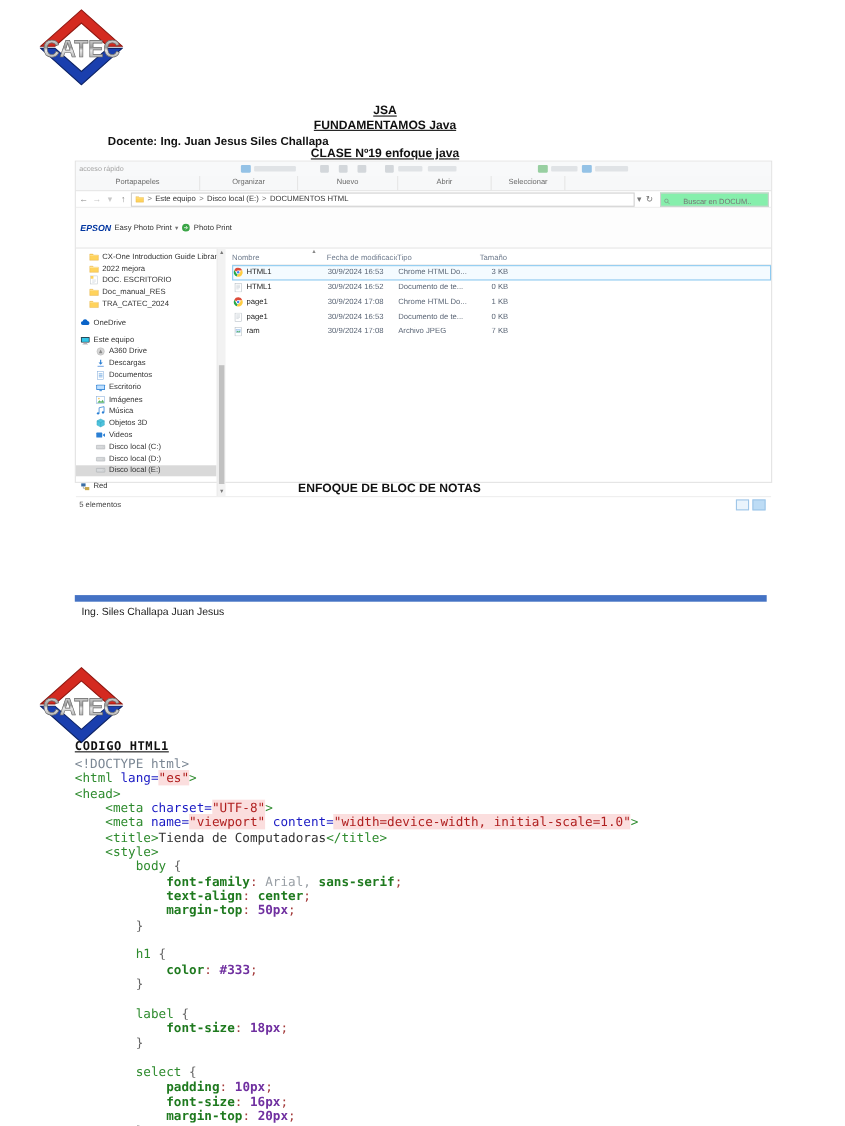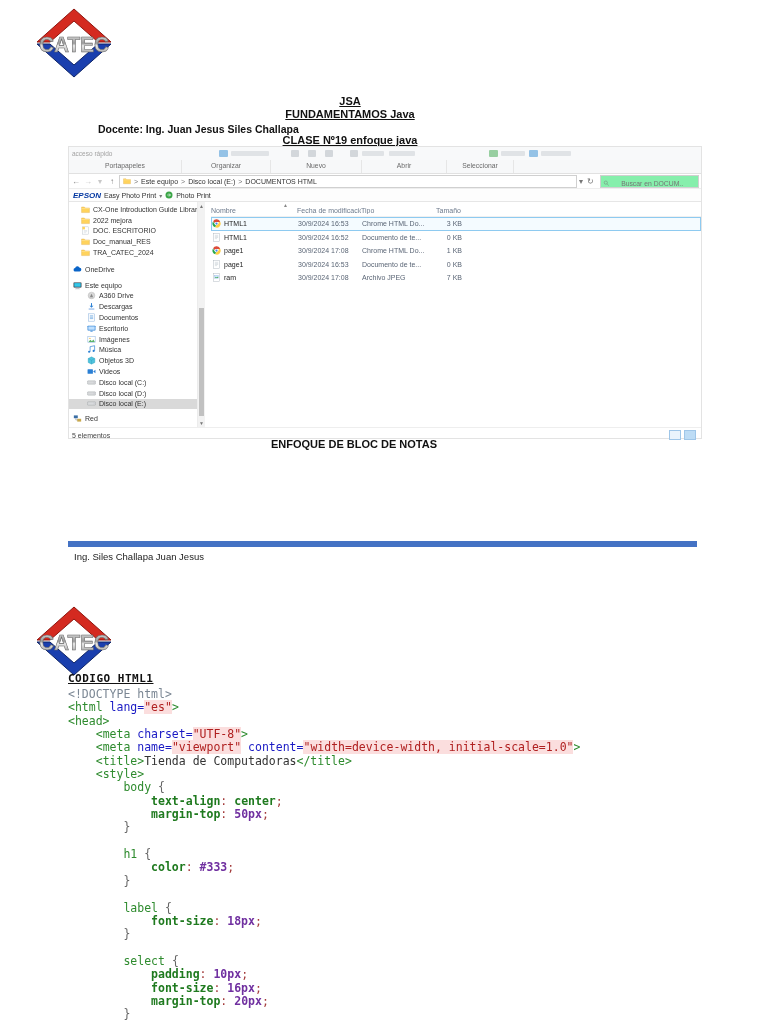--- a/index.html
+++ b/index.html
@@ -43,21 +43,21 @@
   .crumb-bar{flex:0 0 450px;display:flex;align-items:center;height:11px;
              border:1px solid #d0d0d0;background:#fff;padding:0 3px;gap:3px;}
   .crumb-bar .seg{color:#333;white-space:nowrap;}
   .crumb-bar .sep{color:#777;}
   .crumb-tools{display:flex;align-items:center;gap:4px;color:#777;font-size:8px;}
   .search-bar{flex:1;display:flex;align-items:flex-end;height:11px;border:1px solid #d0d0d0;
               background:#86efac;margin-left:4px;padding:0 2px;gap:12px;}
   .search-bar input{border:0;outline:0;width:100%;font-size:6.8px;color:#555;
                     font-family:"Liberation Sans",sans-serif;padding:0;background:transparent;}
   .epson-row{display:flex;align-items:center;height:12px;border-bottom:1px solid #e6e6e6;
-             padding:0 4px;gap:3px;background:#fdfdfd;}
+             padding:12px 4px;gap:3px;background:#fdfdfd;}
   .epson-brand{color:#0035a0;font-weight:bold;font-size:8px;font-style:italic;}
   .epson-item{font-size:7px;color:#333;}
   .caret{font-size:6px;color:#777;}
   .ex-main{position:relative;display:flex;height:225px;}
   .sidebar{width:128px;padding-top:2px;overflow:hidden;}
   .si{display:flex;align-items:center;height:10.8px;gap:3px;padding-left:4px;white-space:nowrap;}
   .si .lbl{font-size:7px;color:#333;}
   .si.sel{background:#d9d9d9;}
   .si.gap6{margin-top:6px;} .si.gap5{margin-top:5px;} .si.gap4{margin-top:4px;}
   .ind1{padding-left:12px;} .ind2{padding-left:18px;}
@@ -504,20 +504,21 @@
     <div class="code-title">CODIGO HTML1</div>
     <div id="code-lines">
         <div class="code-line"><span class="tk-doc">&lt;!DOCTYPE html&gt;</span></div>
         <div class="code-line"><span class="tk-tag">&lt;html </span><span class="tk-attr">lang=</span><span class="tk-str">"es"</span><span class="tk-tag">&gt;</span></div>
         <div class="code-line"><span class="tk-tag">&lt;head&gt;</span></div>
         <div class="code-line"><span class="tk-pln">    </span><span class="tk-tag">&lt;meta </span><span class="tk-attr">charset=</span><span class="tk-str">"UTF-8"</span><span class="tk-tag">&gt;</span></div>
         <div class="code-line"><span class="tk-pln">    </span><span class="tk-tag">&lt;meta </span><span class="tk-attr">name=</span><span class="tk-str">"viewport"</span><span class="tk-pln"> </span><span class="tk-attr">content=</span><span class="tk-str">"width=device-width, initial-scale=1.0"</span><span class="tk-tag">&gt;</span></div>
         <div class="code-line"><span class="tk-pln">    </span><span class="tk-tag">&lt;title&gt;</span><span class="tk-txt">Tienda de Computadoras</span><span class="tk-tag">&lt;/title&gt;</span></div>
         <div class="code-line"><span class="tk-pln">    </span><span class="tk-tag">&lt;style&gt;</span></div>
         <div class="code-line"><span class="tk-pln">        </span><span class="tk-sel">body</span><span class="tk-pln"> </span><span class="tk-pun">{</span></div>
+        <div class="code-line"><span class="tk-pln">            </span><span class="tk-prop">font-family</span><span class="tk-op">:</span><span class="tk-gry"> Arial,</span><span class="tk-prop"> sans-serif</span><span class="tk-op">;</span></div>
         <div class="code-line"><span class="tk-pln">            </span><span class="tk-prop">text-align</span><span class="tk-op">:</span><span class="tk-prop"> center</span><span class="tk-op">;</span></div>
         <div class="code-line"><span class="tk-pln">            </span><span class="tk-prop">margin-top</span><span class="tk-op">:</span><span class="tk-num"> 50px</span><span class="tk-op">;</span></div>
         <div class="code-line"><span class="tk-pln">        </span><span class="tk-pun">}</span></div>
         <div class="code-line"></div>
         <div class="code-line"><span class="tk-pln">        </span><span class="tk-sel">h1</span><span class="tk-pln"> </span><span class="tk-pun">{</span></div>
         <div class="code-line"><span class="tk-pln">            </span><span class="tk-prop">color</span><span class="tk-op">:</span><span class="tk-num"> #333</span><span class="tk-op">;</span></div>
         <div class="code-line"><span class="tk-pln">        </span><span class="tk-pun">}</span></div>
         <div class="code-line"></div>
         <div class="code-line"><span class="tk-pln">        </span><span class="tk-sel">label</span><span class="tk-pln"> </span><span class="tk-pun">{</span></div>
         <div class="code-line"><span class="tk-pln">            </span><span class="tk-prop">font-size</span><span class="tk-op">:</span><span class="tk-num"> 18px</span><span class="tk-op">;</span></div>

